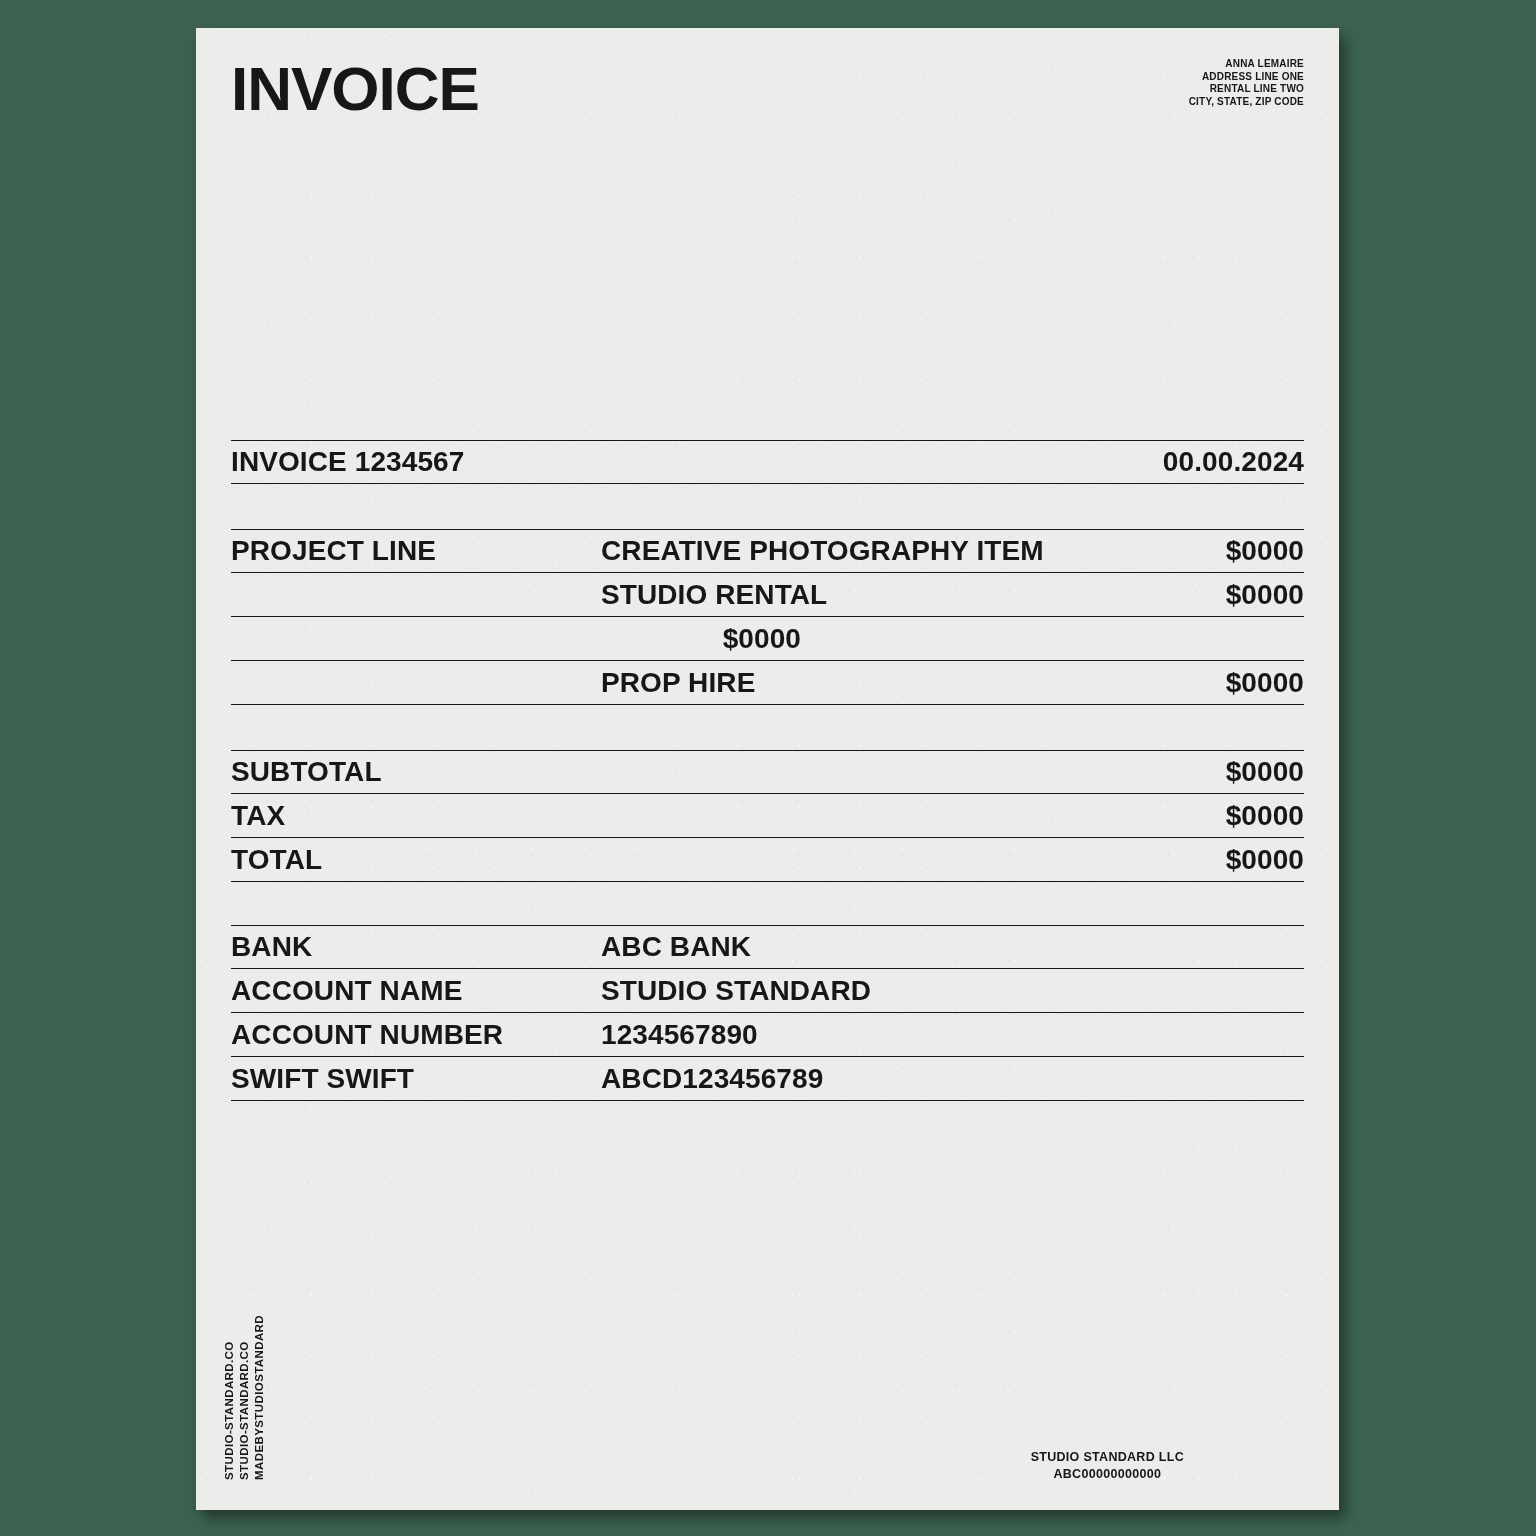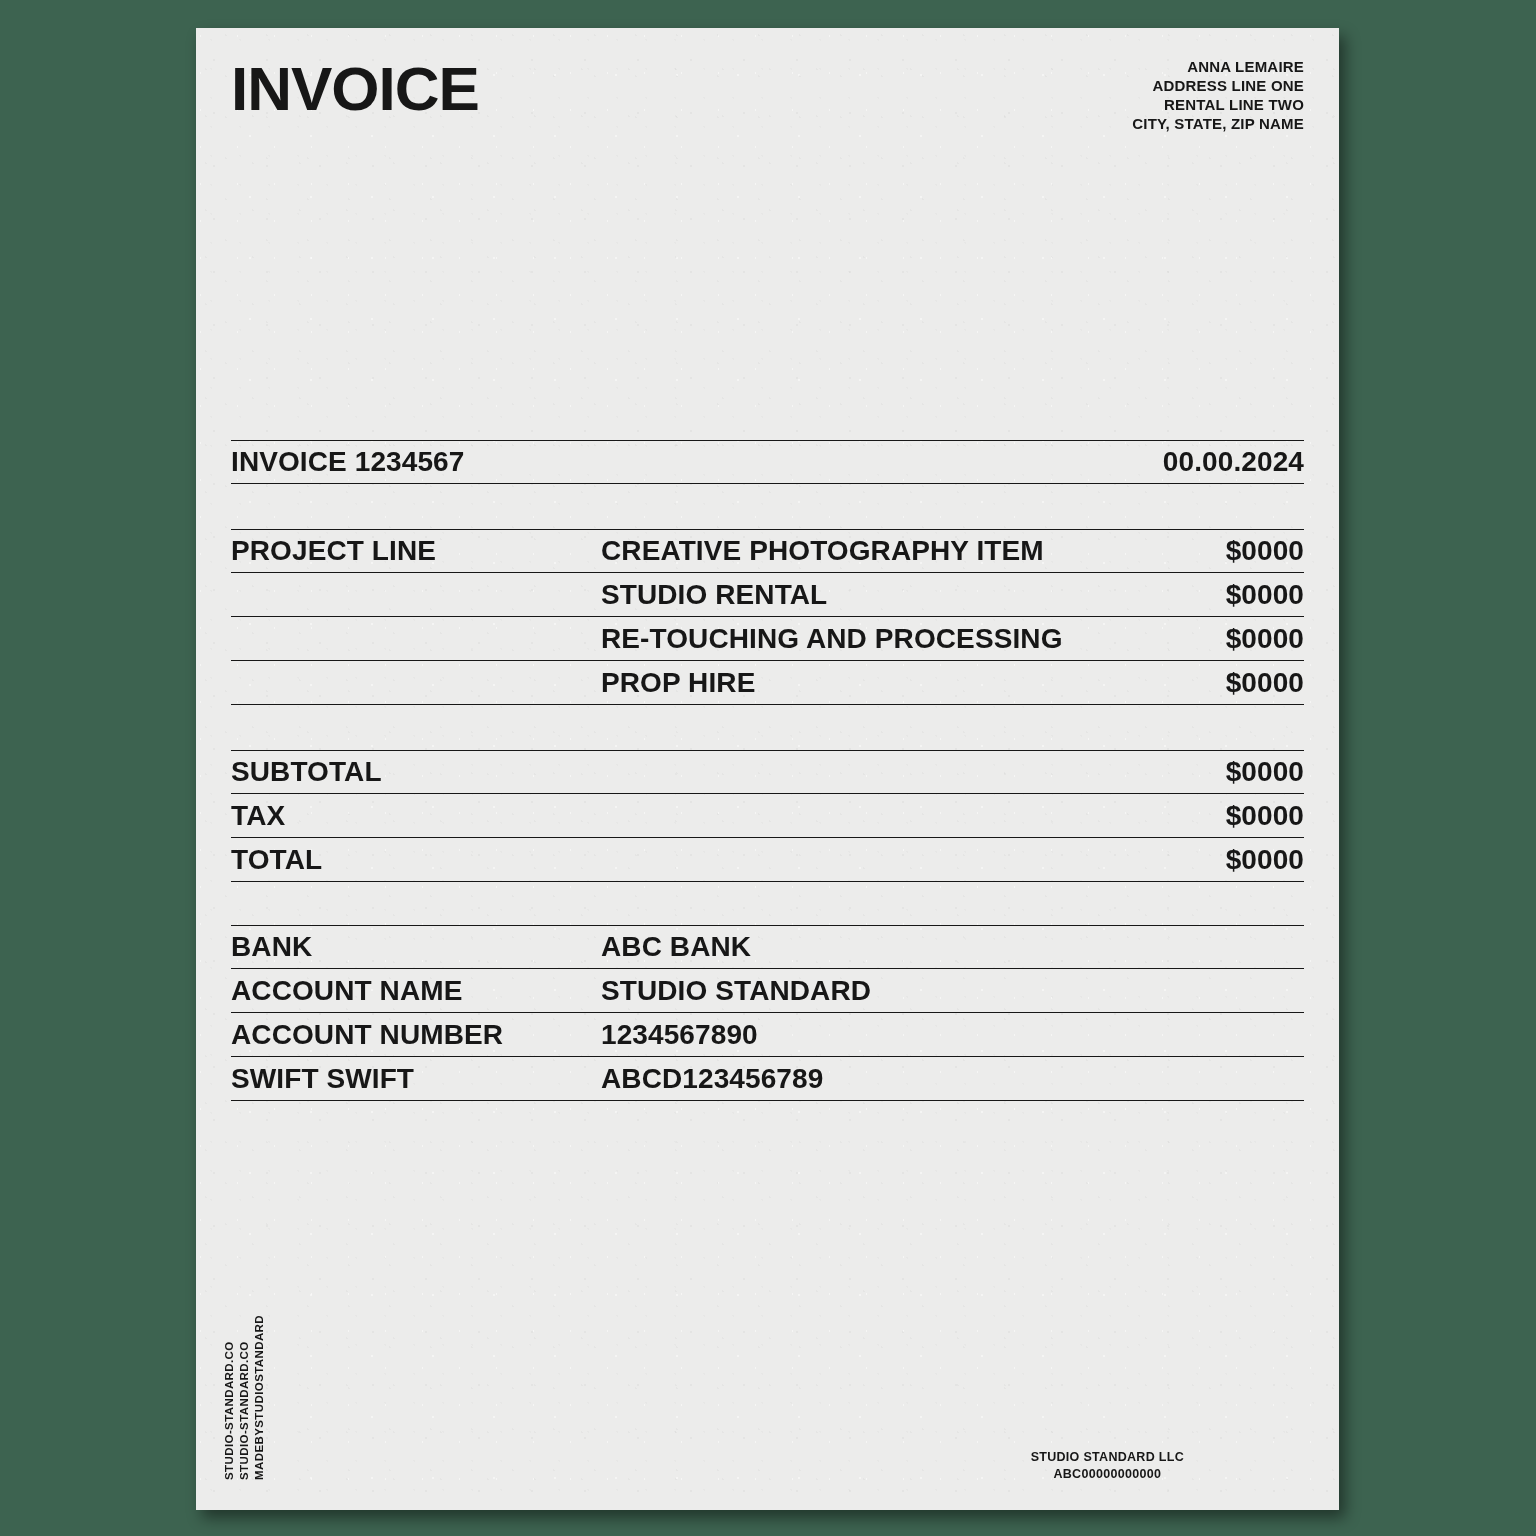--- a/index.html
+++ b/index.html
@@ -60,21 +60,21 @@
     letter-spacing: -1px;
     color: #171717;
     line-height: 1;
   }
 
   #vendor-block {
     position: absolute;
     right: 35px;
     top: 30px;
     text-align: right;
-    font-size: 15px;
+    font-size: 10px;
     font-weight: bold;
     line-height: 1.26;
     letter-spacing: .2px;
     color: #171717;
   }
 
   
   .table {
     position: absolute;
     left: 35px;
@@ -136,21 +136,21 @@
 
 <div id="sheet">
   <div class="content">
 
     <div id="doc-title">INVOICE</div>
 
     <div id="vendor-block">
       <div>ANNA LEMAIRE</div>
       <div>ADDRESS LINE ONE</div>
       <div>RENTAL LINE TWO</div>
-      <div>CITY, STATE, ZIP NAME</div>
+      <div>CITY, STATE, ZIP CODE</div>
     </div>
 
     <div class="table" id="meta-table">
       <div class="row top-rule">
         <div class="c-desc">INVOICE 1234567</div>
         <div class="c-amt">00.00.2024</div>
       </div>
     </div>
 
     <div class="table" id="items-table">
@@ -159,21 +159,20 @@
         <div class="c-desc">CREATIVE PHOTOGRAPHY ITEM</div>
         <div class="c-amt">$0000</div>
       </div>
       <div class="row">
         <div class="c-label"></div>
         <div class="c-desc">STUDIO RENTAL</div>
         <div class="c-amt">$0000</div>
       </div>
       <div class="row">
         <div class="c-label"></div>
-        <div class="c-desc">RE-TOUCHING AND PROCESSING</div>
         <div class="c-amt">$0000</div>
       </div>
       <div class="row">
         <div class="c-label"></div>
         <div class="c-desc">PROP HIRE</div>
         <div class="c-amt">$0000</div>
       </div>
     </div>
 
     <div class="table" id="totals-table">

